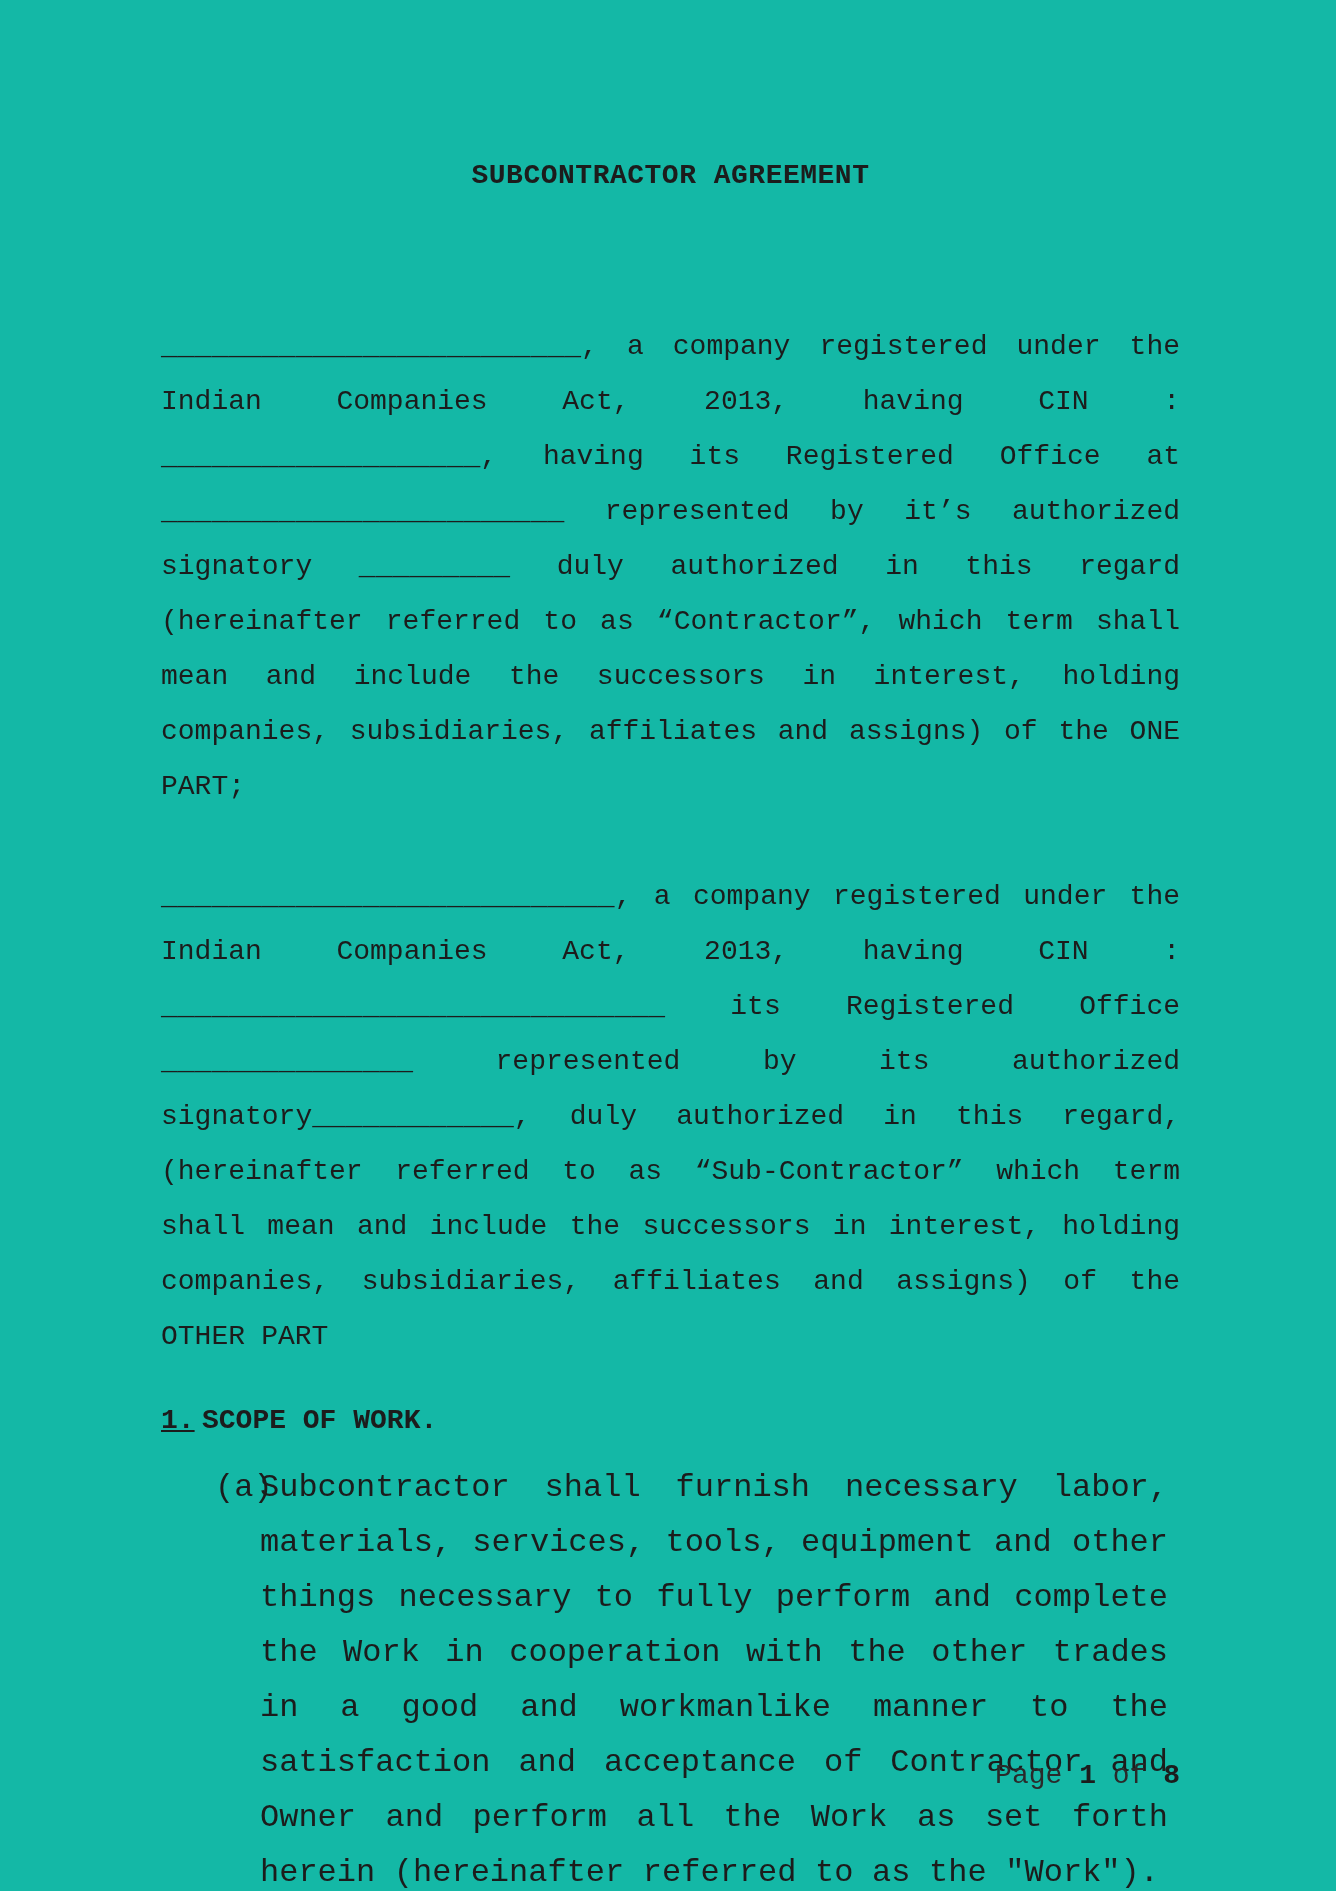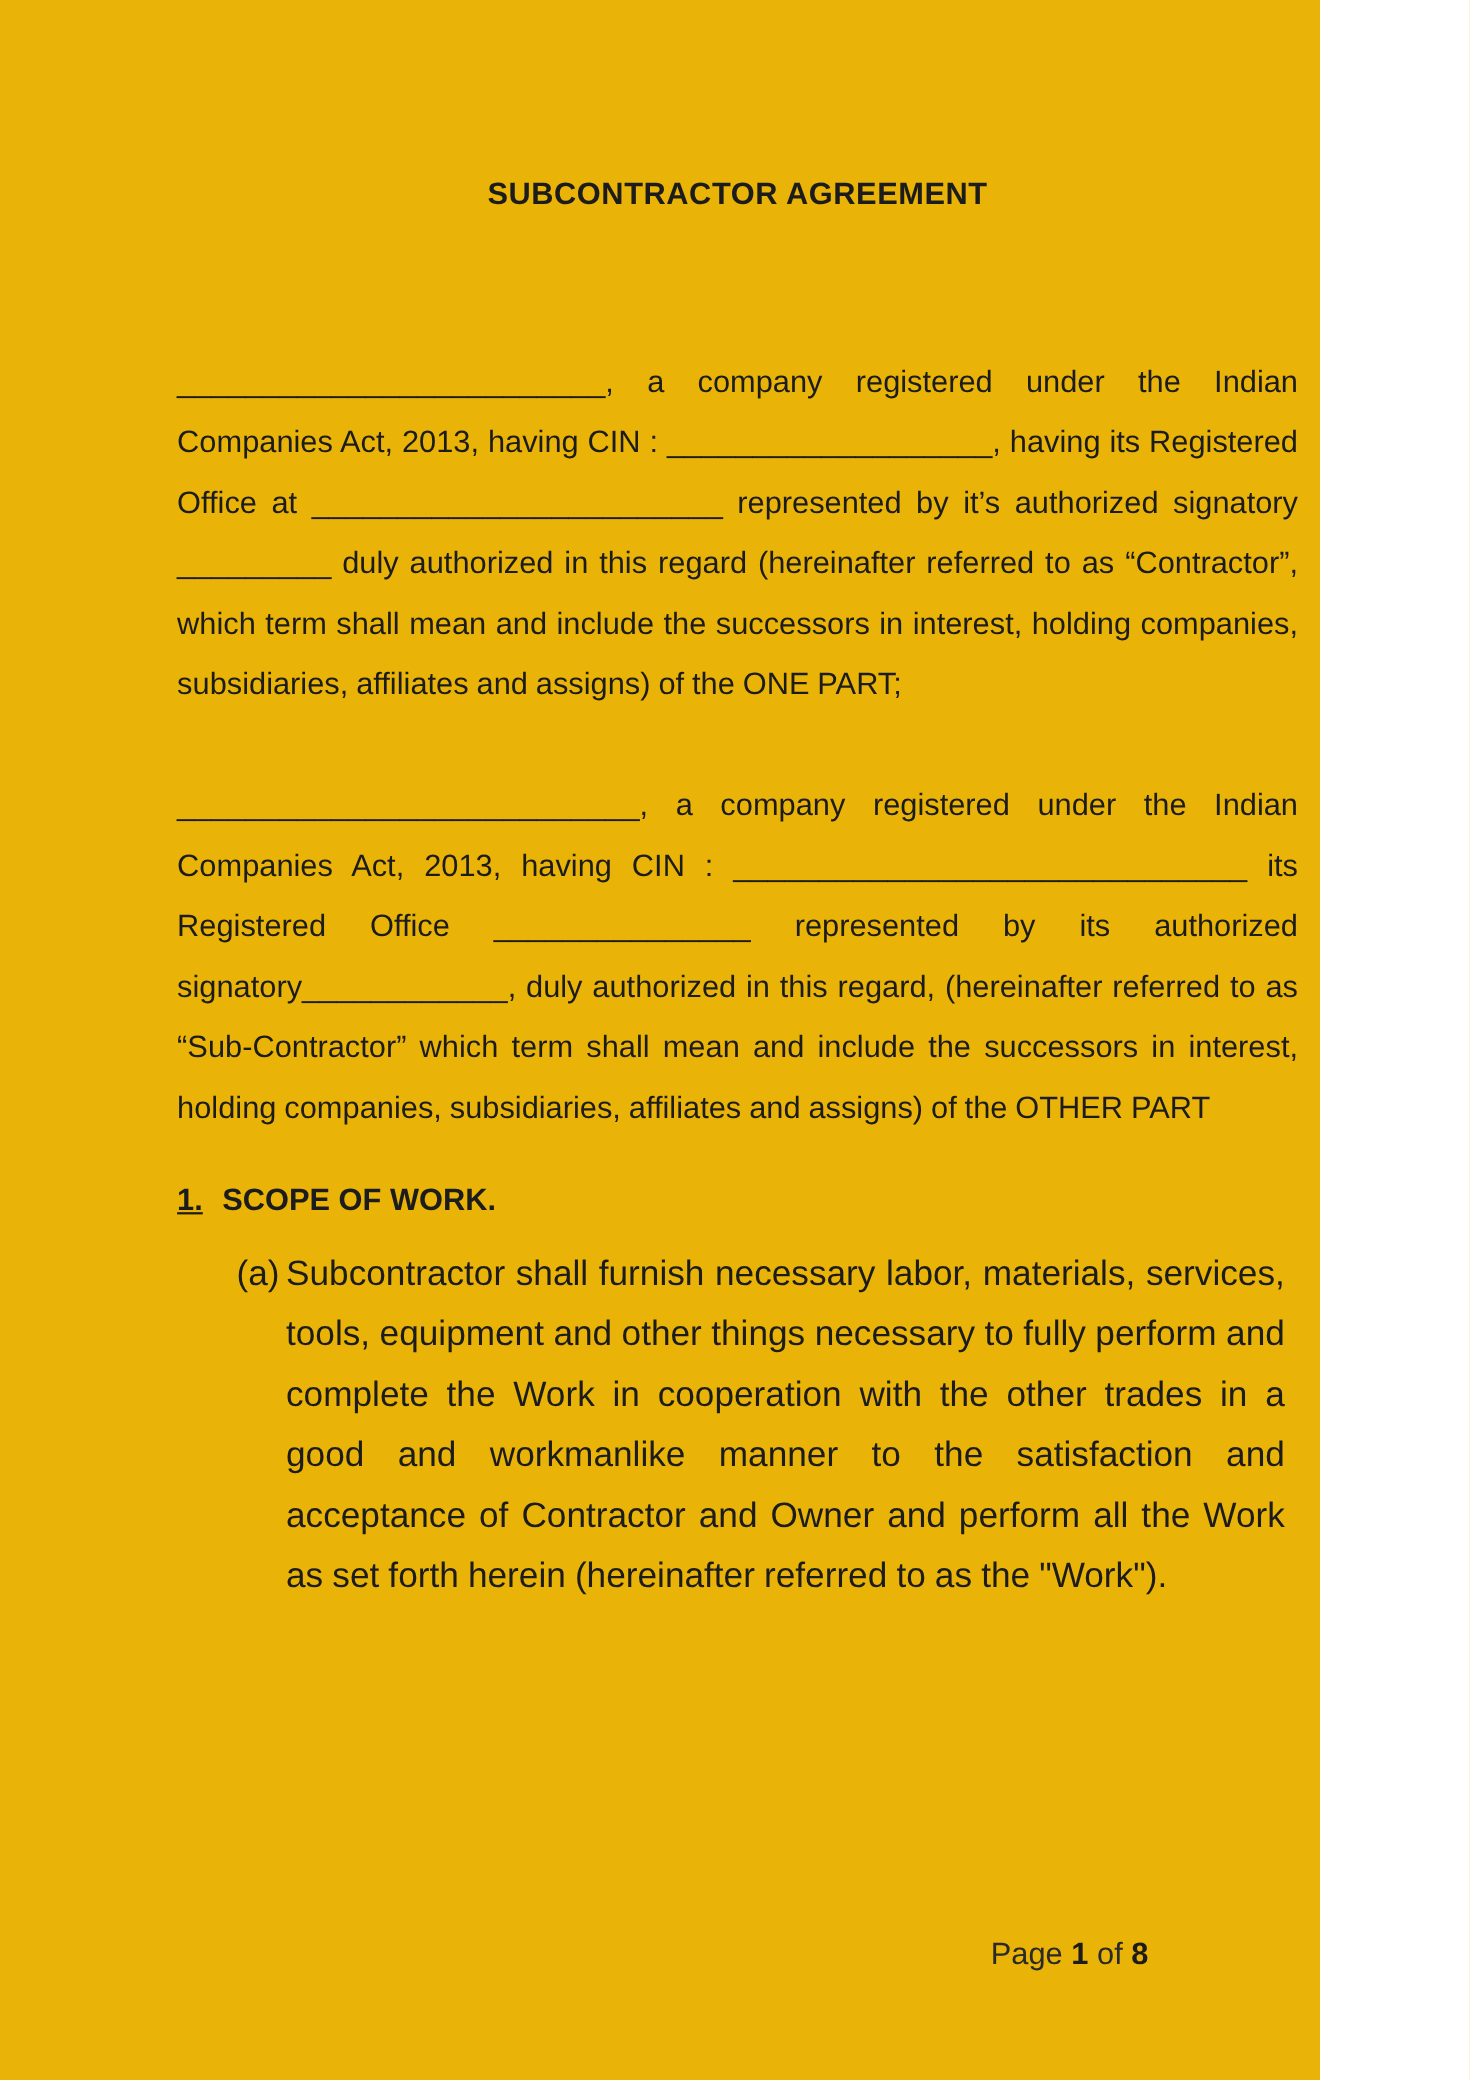--- a/index.html
+++ b/index.html
@@ -2,24 +2,24 @@
 <html><head>
 <meta charset="utf-8">
 <style>
   html, body {
     margin: 0;
     padding: 0;
     background: #ffffff;
   }
   .page {
     position: relative;
-    width: 1200px;
+    width: 1336px;
     height: 1891px;
-    background: #eab308;
-    font-family: Liberation Sans, sans-serif;
+    background: #14b8a6;
+    font-family: Liberation Mono, monospace;
     color: #1c1c1c;
     overflow: hidden;
   }
   .doc-title {
     margin: 148px 0 0 161px;
     width: 1019px;
     text-align: center;
     font-size: 28px;
     font-weight: bold;
     line-height: 55px;

